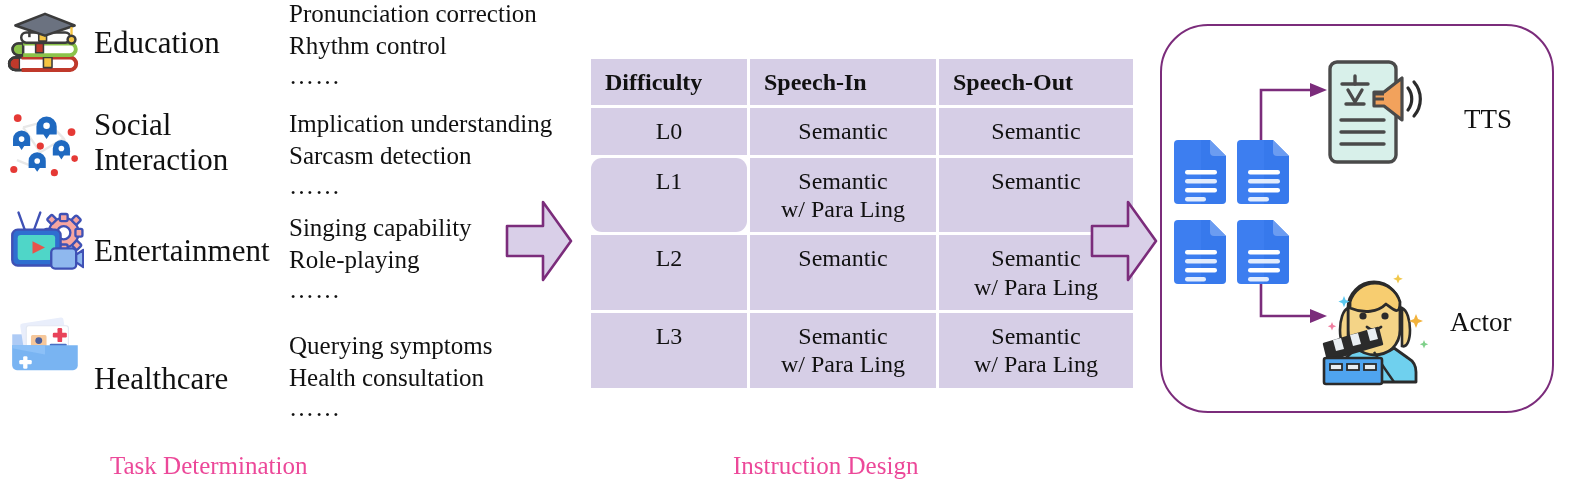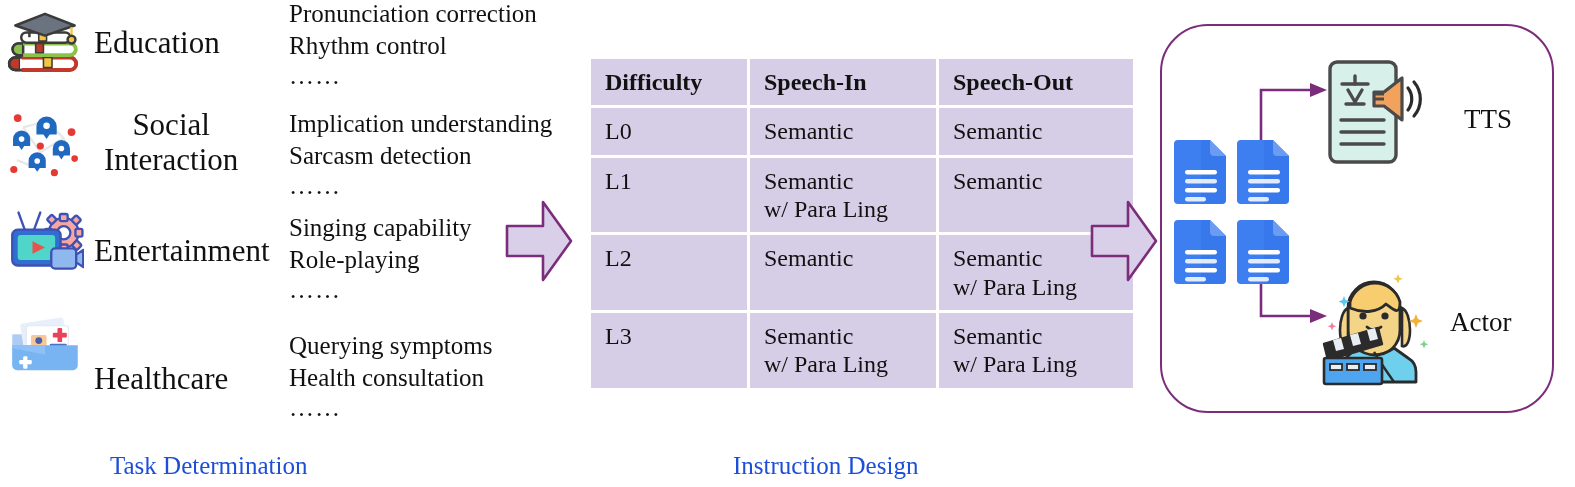--- a/index.html
+++ b/index.html
@@ -14,30 +14,30 @@
   .dots{font-size:25px;color:#111;letter-spacing:1px;}
 
   
   .block-arrow{width:72px;height:86px;}
 
   
   .tbl{border-collapse:separate;border-spacing:3px;background:#ffffff;}
   .tbl td,.tbl th{background:#d6cee6;padding:9px 14px;font-size:24px;color:#111;
                   text-align:left;vertical-align:top;line-height:1.18;font-weight:normal;}
   .tbl th{font-weight:bold;}
-  .tbl td.cell-multi{line-height:1.18;white-space:pre-line;}
+  .tbl td.cell-multi{line-height:1.18;white-space:pre-line;text-align:center;}
   .col-a{width:128px;} .col-b{width:158px;} .col-c{width:166px;}
 
   
   .panel{border:2.5px solid #7b2c7b;border-radius:48px;background:#fff;}
   .doc{width:58px;height:68px;}
   .label-r{font-size:27px;color:#111;}
 
   
-  .caption{font-size:25px;color:#1d4ed8;}
+  .caption{font-size:25px;color:#ec4899;}
 </style>
 </head>
 <body>
 
 <div id="stage">
 
   <div class="abs" style="left:6px;top:6px;">
     <svg class="cat-icon" viewBox="0 0 100 100">
       <g stroke="#3b3b3b" stroke-width="3.2" stroke-linejoin="round">
         <path d="M12 66 h70 a6 6 0 0 1 0 16 H12 a8 8 0 0 1 0 -16 z" fill="#f2f2f2"></path>
@@ -94,21 +94,21 @@
       <g fill="#e53935">
         <circle cx="15" cy="18" r="5"></circle>
           <circle cx="84" cy="36" r="5"></circle>
         <circle cx="44" cy="54" r="4.6"></circle>
           <circle cx="10" cy="84" r="4.6"></circle>
         <circle cx="62" cy="88" r="4.6"></circle>
           <circle cx="88" cy="70" r="4.2"></circle>
       </g>
     </svg>
   </div>
-  <div class="abs cat-label" style="left: 104px; top: 108px; white-space: pre-line; text-align: center;">Social
+  <div class="abs cat-label" style="left: 94px; top: 108px; white-space: pre-line;">Social
 Interaction</div>
   <div class="abs task-list" style="left: 289px; top: 108px; white-space: pre-line;">Implication understanding
 Sarcasm detection</div>
   <div class="abs dots" style="left:289px;top:172px;">……</div>
 
   <div class="abs" style="left:6px;top:200px;">
     <svg class="cat-icon" viewBox="0 0 100 100">
       <g stroke="#3f51b5" stroke-width="3" fill="none" stroke-linecap="round">
         <path d="M24 38 L16 16 M36 38 L44 16"></path>
       </g>
@@ -187,21 +187,21 @@
           <th class="col-c">Speech-Out</th>
         </tr>
       </thead>
       <tbody>
         <tr>
           <td class="col-a cell-multi" style="white-space: pre-line;">L0</td>
           <td class="col-b cell-multi" style="white-space: pre-line;">Semantic</td>
           <td class="col-c cell-multi" style="white-space: pre-line;">Semantic</td>
         </tr>
         <tr>
-          <td class="col-a cell-multi" style="white-space: pre-line;">L1</td>
+          <td class="col-a cell-multi" style="white-space: pre-line; border-radius: 11px;">L1</td>
           <td class="col-b cell-multi" style="white-space: pre-line;">Semantic
 w/ Para Ling</td>
           <td class="col-c cell-multi" style="white-space: pre-line;">Semantic</td>
         </tr>
         <tr>
           <td class="col-a cell-multi" style="white-space: pre-line;">L2</td>
           <td class="col-b cell-multi" style="white-space: pre-line;">Semantic</td>
           <td class="col-c cell-multi" style="white-space: pre-line;">Semantic
 w/ Para Ling</td>
         </tr>

